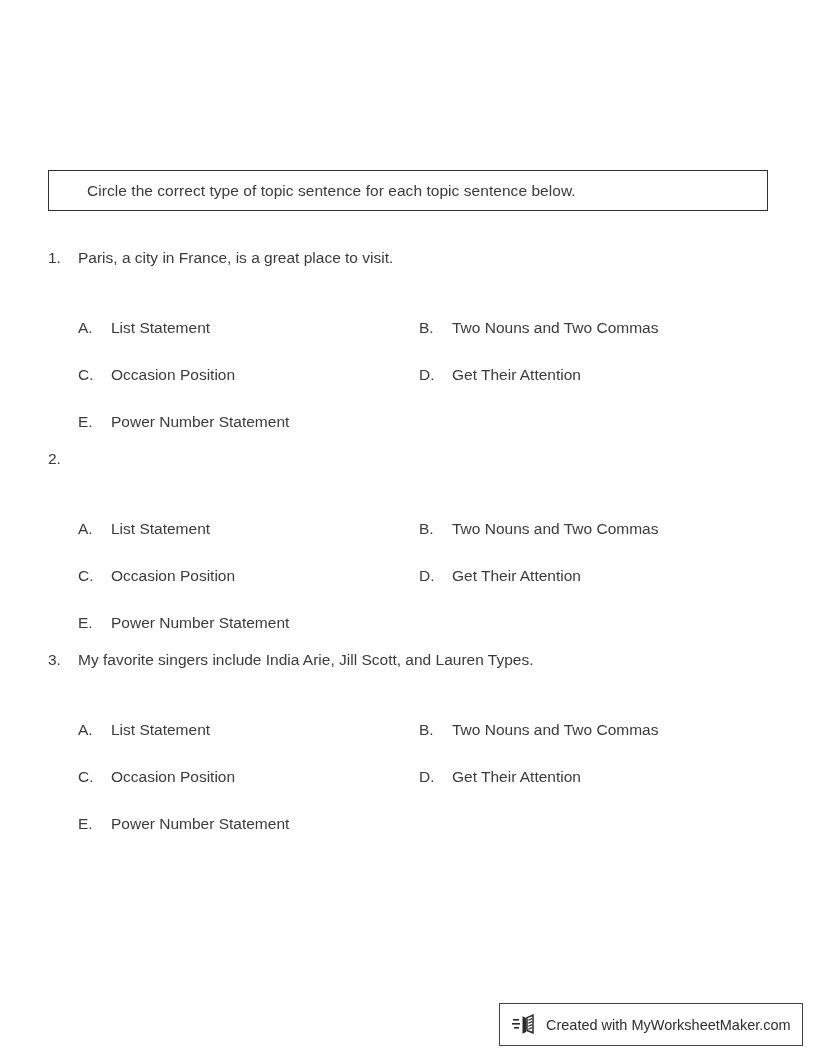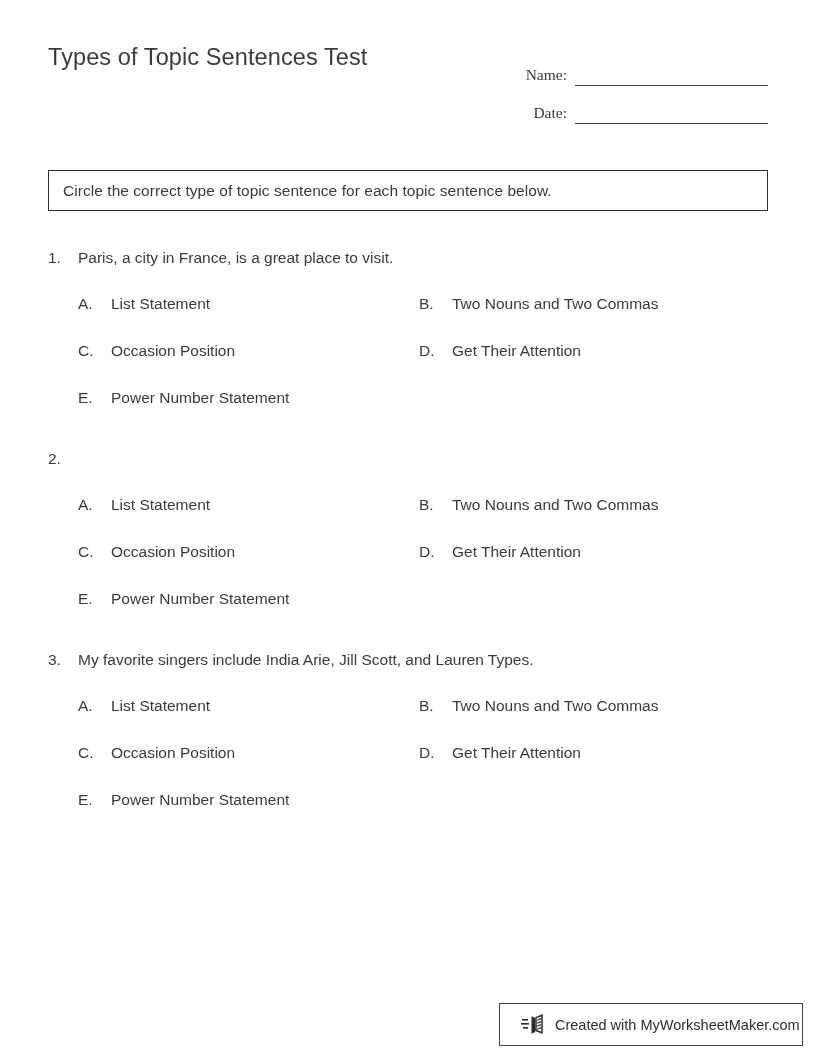--- a/index.html
+++ b/index.html
@@ -77,20 +77,21 @@
     box-sizing: border-box;
     border: 1px solid #2f2f2f;
     display: flex;
     align-items: center;
     padding-left: 14px;
   }
   .instruction-text {
     font-size: 15.5px;
     color: #3b3b3b;
     letter-spacing: 0.05px;
+    margin-left: 24px;
   }
 
   
   .questions {
     position: absolute;
     left: 48px;
     top: 249px;
     width: 720px;
   }
   .question-block {
@@ -135,68 +136,55 @@
   }
   .option.col-b {
     flex: 1 1 auto;
   }
   .option-letter {
     width: 33px;
     flex: 0 0 33px;
   }
   .option-label {
     flex: 1 1 auto;
+    margin-top: 24px;
   }
 
   
   .footer-badge {
     position: absolute;
     left: 499px;
     top: 1003px;
     width: 304px;
     height: 43px;
     box-sizing: border-box;
     border: 1px solid #444444;
     background: #ffffff;
     display: flex;
     align-items: center;
-    padding-left: 21px;
+    padding-left: 12px;
   }
   .footer-logo {
     width: 26px;
     height: 24px;
     flex: 0 0 26px;
     margin-right: 8px;
     display: block;
   }
   .footer-text {
     font-size: 14.5px;
     color: #2e2e2e;
     white-space: nowrap;
   }
 </style>
 </head>
 <body>
 
 <div class="page">
 
-  <div class="header">
-    <div class="worksheet-title">Types of Topic Sentences Test</div>
-
-    <div class="fields">
-      <div class="field-row">
-        <span class="field-label">Name:</span>
-        <span class="field-line"></span>
-      </div>
-      <div class="field-row">
-        <span class="field-label">Date:</span>
-        <span class="field-line"></span>
-      </div>
-    </div>
-  </div>
 
   <div class="instruction-box">
     <span class="instruction-text">Circle the correct type of topic sentence for each topic sentence below.</span>
   </div>
 
   <div class="questions">
 
     <div class="question-block">
       <div class="question-line">
         <span class="question-number">1.</span>

